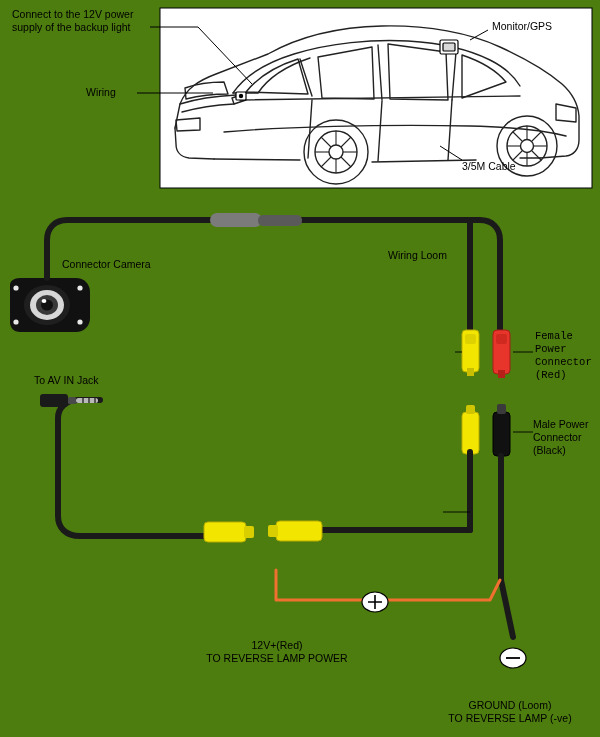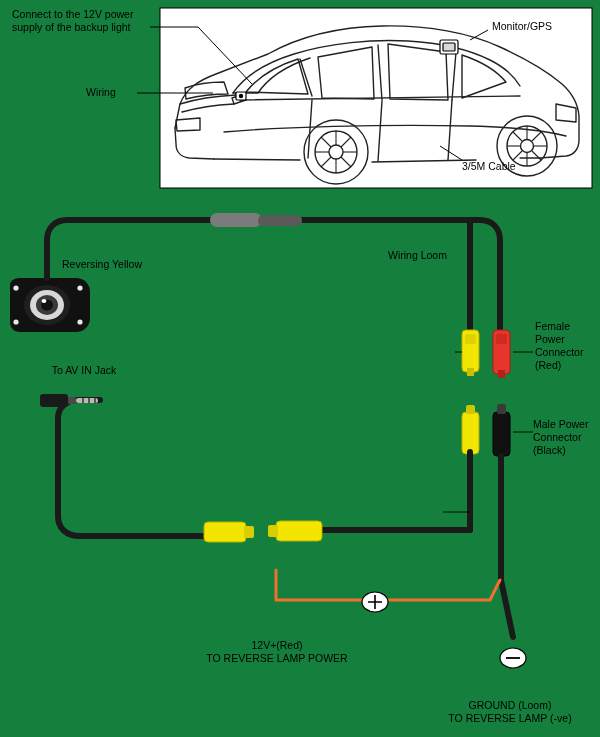--- a/index.html
+++ b/index.html
@@ -9,21 +9,21 @@
   }
   body {
     font-family: "Liberation Sans", sans-serif;
     color: #000000;
   }
   #stage {
     position: relative;
     width: 600px;
     height: 737px;
     overflow: hidden;
-    background: #15803d;
+    background: #4d7c0f;
   }
   .lbl {
     position: absolute;
     font-size: 10.5px;
     line-height: 13px;
     color: #000;
     white-space: pre-line;
   }
   .lbl.center { text-align: center; }
   .lbl.right { text-align: right; }
@@ -236,28 +236,28 @@
     </g>
 
     <g stroke="#000000" stroke-width="0.9" fill="none">
       <path d="M455 352 L462 352"></path>
       <path d="M513 352 L533 352"></path>
       <path d="M513 432 L533 432"></path>
       <path d="M443 512 L470 512"></path>
     </g>
   </svg>
 
-  <div class="lbl" style="left:62px; top:258px; width:130px;">Reversing Yellow</div>
+  <div class="lbl" style="left:62px; top:258px; width:130px;">Connector Camera</div>
   <div class="lbl" style="left:388px; top:249px; width:90px;">Wiring Loom</div>
-  <div class="lbl" style="left:535px; top:320px; width:62px;">Female
+  <div class="lbl" style="left:535px; top:330px; width:62px;font-family:Liberation Mono, monospace;">Female
 Power
 Connector
 (Red)</div>
   <div class="lbl" style="left:533px; top:418px; width:66px;">Male Power
 Connector
 (Black)</div>
-  <div class="lbl" style="left:34px; top:364px; width:100px;text-align:center;">To AV IN Jack</div>
+  <div class="lbl" style="left:34px; top:374px; width:100px;">To AV IN Jack</div>
   <div class="lbl center" style="left:186px; top:639px; width:182px;">12V+(Red)
 TO REVERSE LAMP POWER</div>
   <div class="lbl center" style="left:420px; top:699px; width:180px;">GROUND (Loom)
 TO REVERSE LAMP (-ve)</div>
 
 </div>
 
 </body></html>

